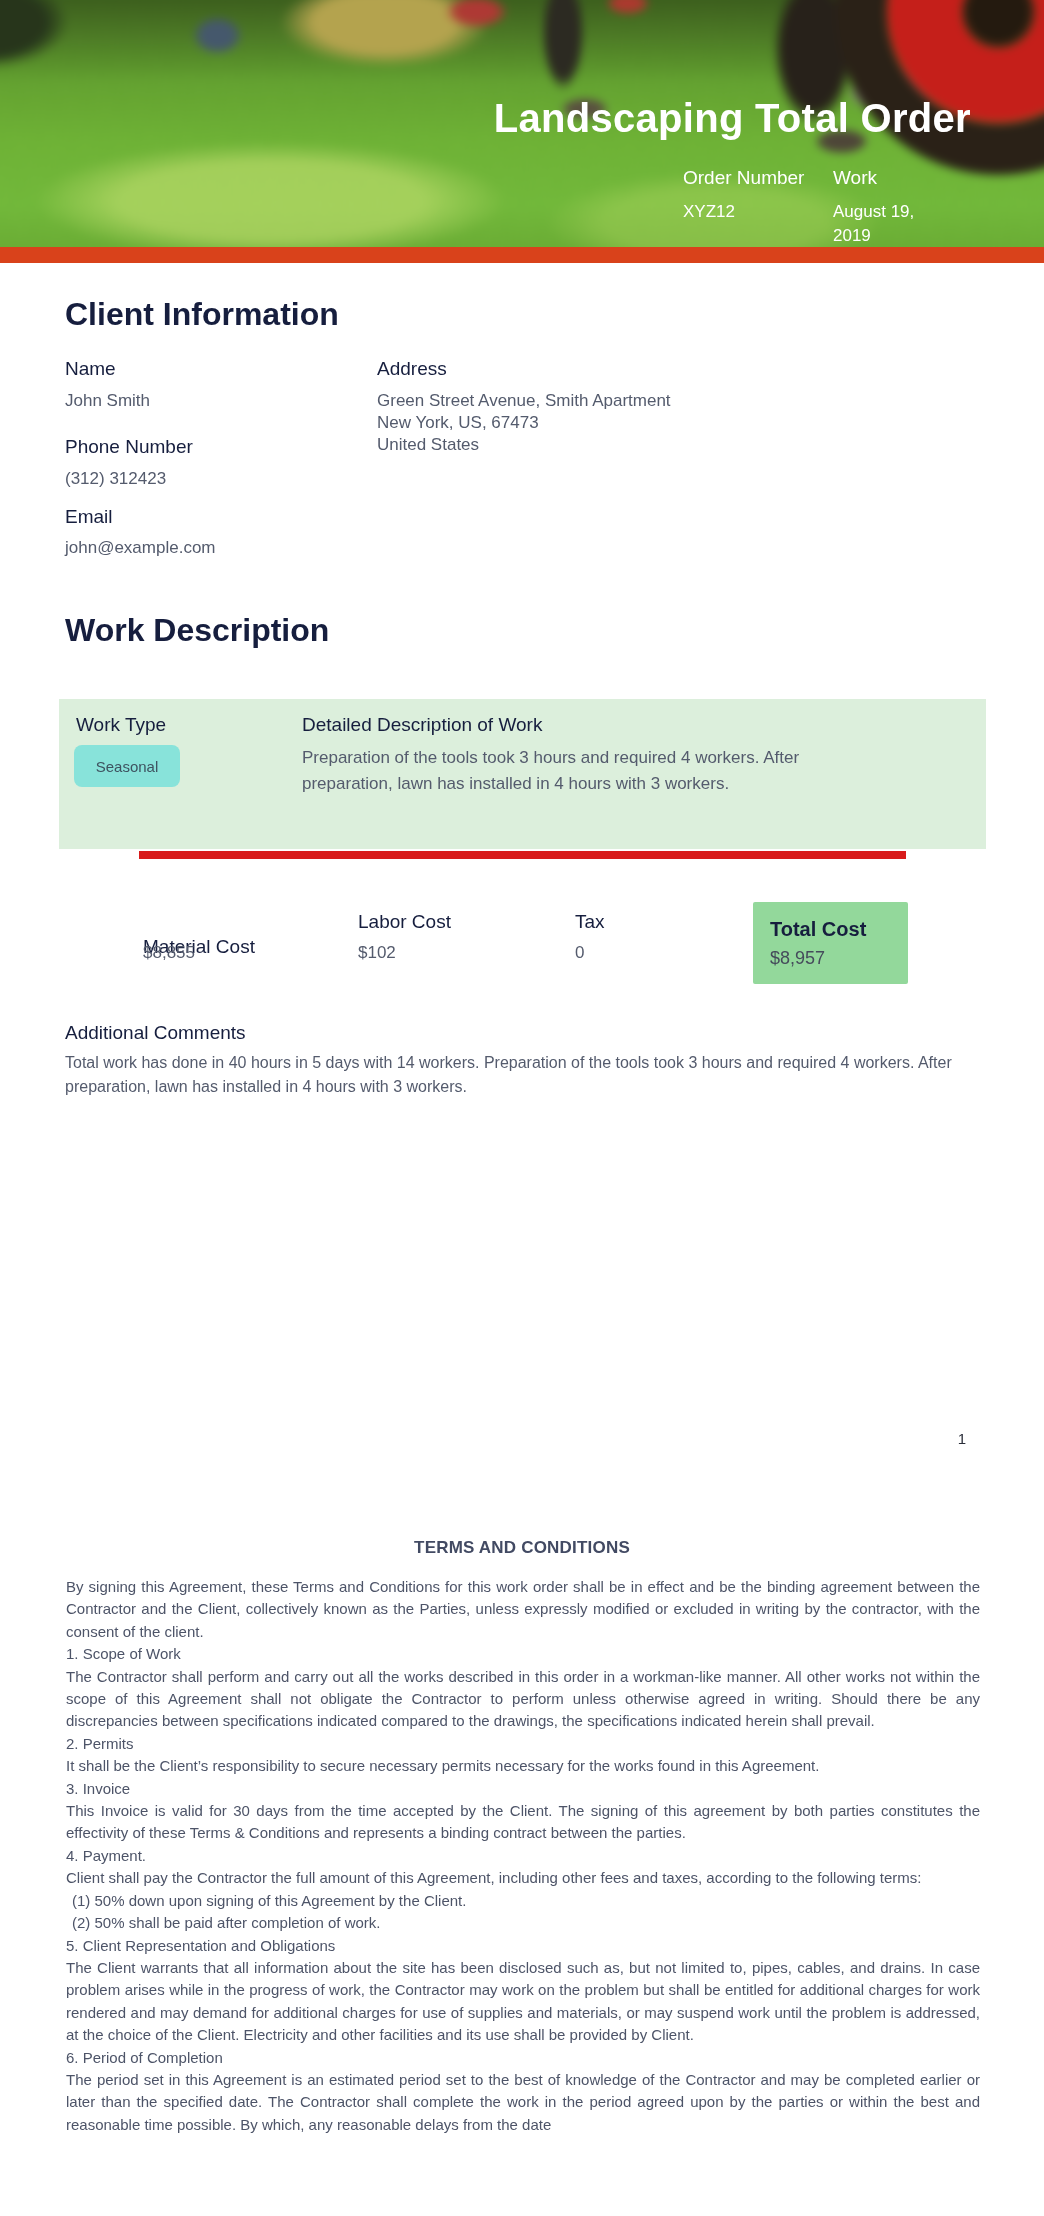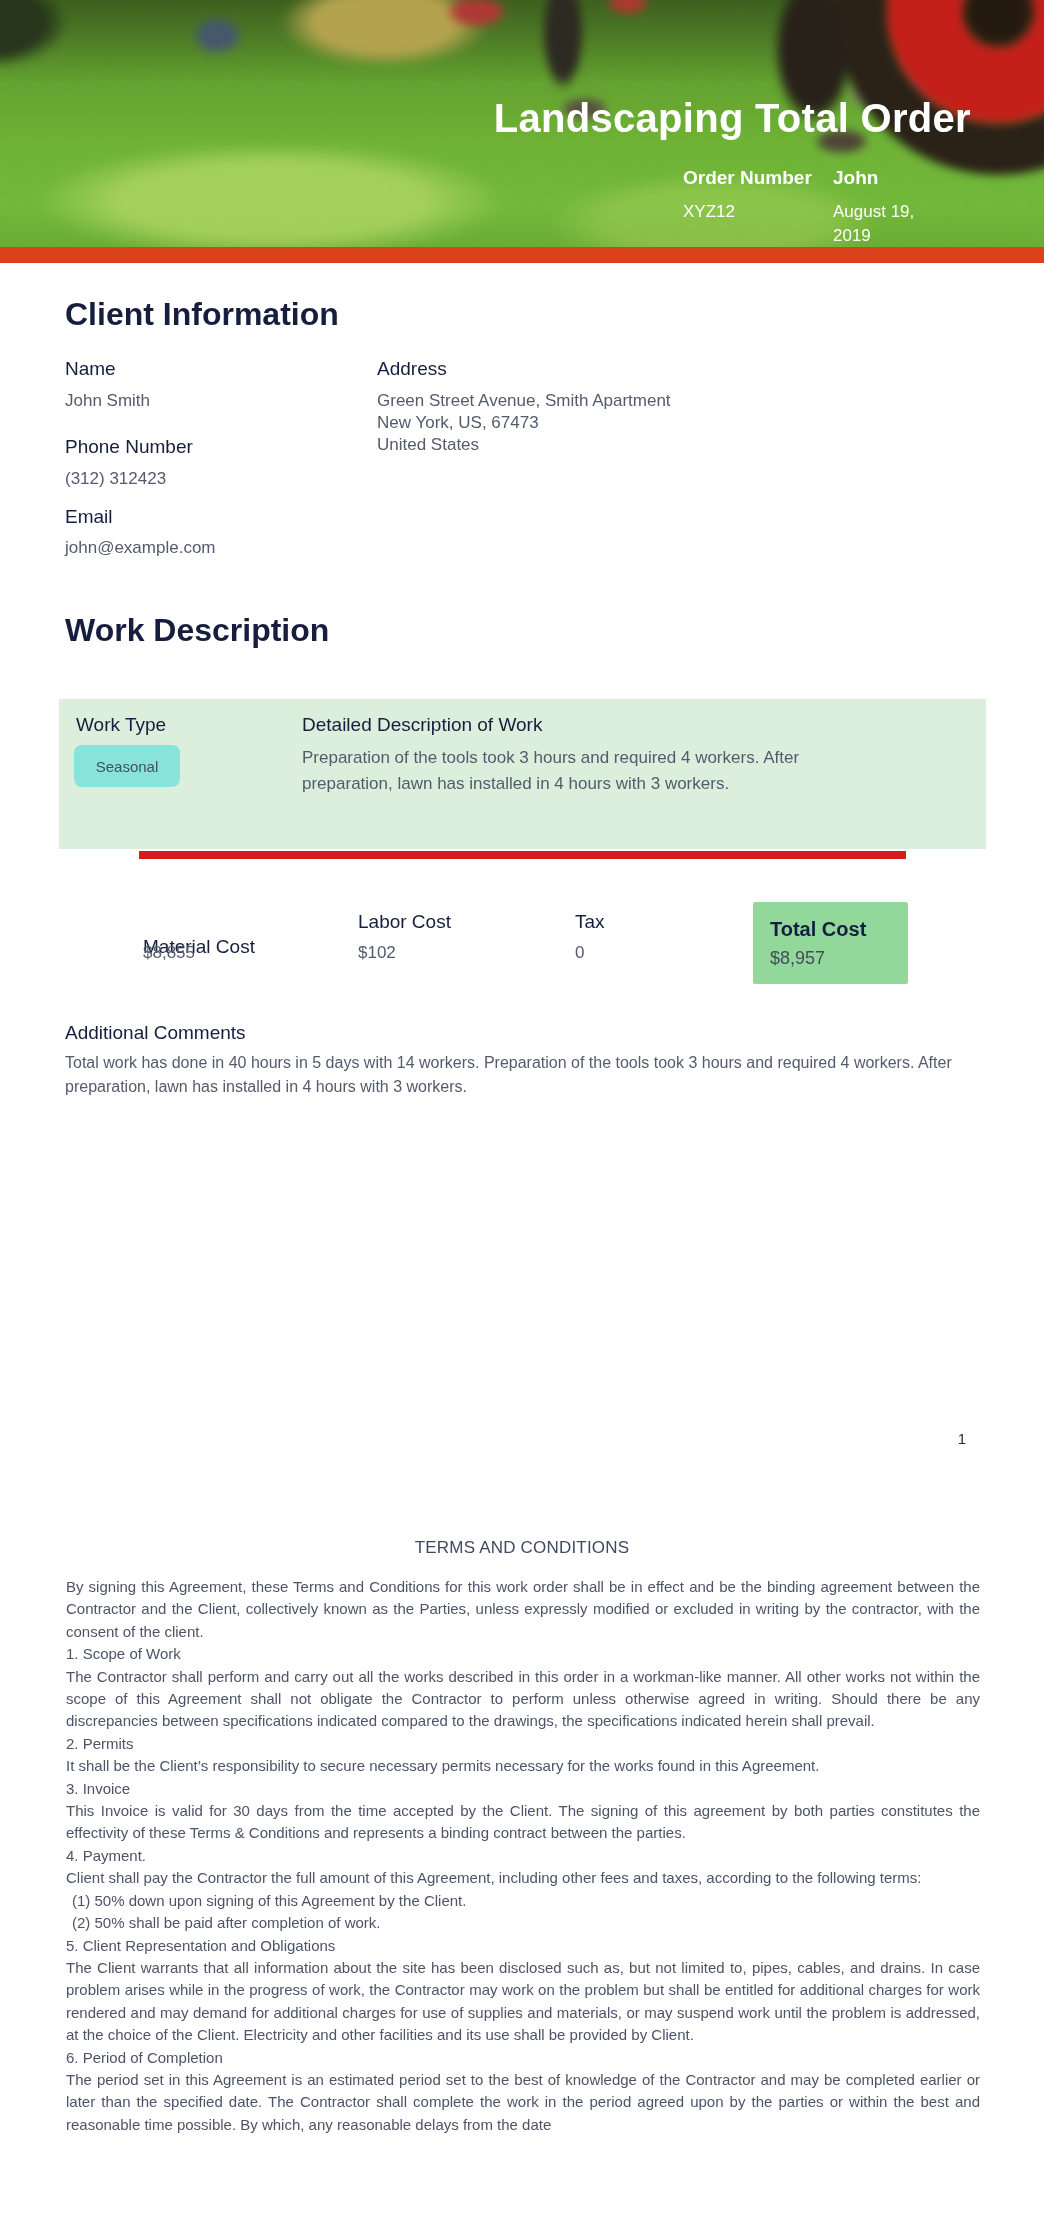--- a/index.html
+++ b/index.html
@@ -41,21 +41,21 @@
       radial-gradient(ellipse 200px 60px at 700px 215px, rgba(190,220,110,.35) 0 50%, rgba(190,220,110,0) 78%),
       repeating-linear-gradient(98deg, rgba(235,250,180,.18) 0 2px, rgba(0,0,0,0) 2px 6px),
       repeating-linear-gradient(82deg, rgba(25,70,10,.20) 0 2px, rgba(0,0,0,0) 2px 9px),
       linear-gradient(180deg, #55882a 0, #5d9a2c 70px, #6cb135 140px, #70b83a 200px, #66a832 247px);
   }
   .hero-bar{position:absolute;left:0;top:247px;width:1044px;height:16px;background:var(--orange);}
   .hero-title{position:absolute;top:98px;right:73px;font-size:40px;font-weight:bold;color:#fff;letter-spacing:.3px;line-height:1;white-space:nowrap;}
   .hero-meta{position:absolute;left:683px;top:167px;display:flex;color:#fff;}
   .meta-col1{width:150px;}
   .meta-col2{width:100px;}
-  .meta-label{font-size:19px;font-weight:bold;line-height:22px;}
+  .meta-label{font-size:19px;font-weight:normal;line-height:22px;}
   .meta-value{margin-top:11px;font-size:17px;line-height:24px;}
 
   
   .section-title{position:absolute;left:65px;font-size:32px;font-weight:bold;color:var(--navy);line-height:1;}
   .field-label{position:absolute;font-size:19px;font-weight:normal;color:var(--navy);line-height:22px;}
   .field-value{position:absolute;font-size:17px;color:var(--slate);line-height:22px;}
 
   
   .t-client{top:298px;}
   .l-name{left:65px;top:358px;}   .v-name{left:65px;top:390px;}
@@ -79,41 +79,41 @@
   .total-box{position:absolute;left:753px;top:902px;width:155px;height:82px;background:var(--total-green);border-radius:2px;box-sizing:border-box;padding:16px 6px 0 17px;}
   .total-label{font-size:20px;font-weight:bold;color:var(--navy);line-height:23px;}
   .total-value{margin-top:6px;font-size:18px;color:#454b5b;line-height:22px;}
 
   
   .l-comments{left:65px;top:1022px;}
   .v-comments{left:65px;top:1051px;width:916px;font-size:16px;line-height:23.5px;}
 
   
   .page-number{position:absolute;left:952px;top:1430px;width:20px;text-align:center;font-size:15px;color:#2a2e39;}
-  .terms-heading{position:absolute;left:0;top:1538px;width:1044px;text-align:center;font-size:17px;font-weight:normal;color:#424a63;letter-spacing:.2px;}
+  .terms-heading{position:absolute;left:0;top:1538px;width:1044px;text-align:center;font-size:17px;font-weight:bold;color:#424a63;letter-spacing:.2px;}
   .terms-body{position:absolute;left:66px;top:1576px;width:914px;}
   .terms-body p{margin:0;font-size:15px;line-height:22.4px;color:var(--tc-text);text-align:justify;}
   .terms-body p.indent{padding-left:6px;}
 </style>
 </head>
 <body>
 
 <div class="page">
 
   <div class="hero">
     <div class="hero-photo"></div>
     <div class="hero-bar"></div>
     <div class="hero-title">Landscaping Total Order</div>
     <div class="hero-meta">
       <div class="meta-col1">
         <div class="meta-label">Order Number</div>
         <div class="meta-value">XYZ12</div>
       </div>
       <div class="meta-col2">
-        <div class="meta-label">John</div>
+        <div class="meta-label">Work</div>
         <div class="meta-value">August 19, 2019</div>
       </div>
     </div>
   </div>
 
   <div class="section-title t-client">Client Information</div>
 
   <div class="field-label l-name">Name</div>
   <div class="field-value v-name">John Smith</div>
 

